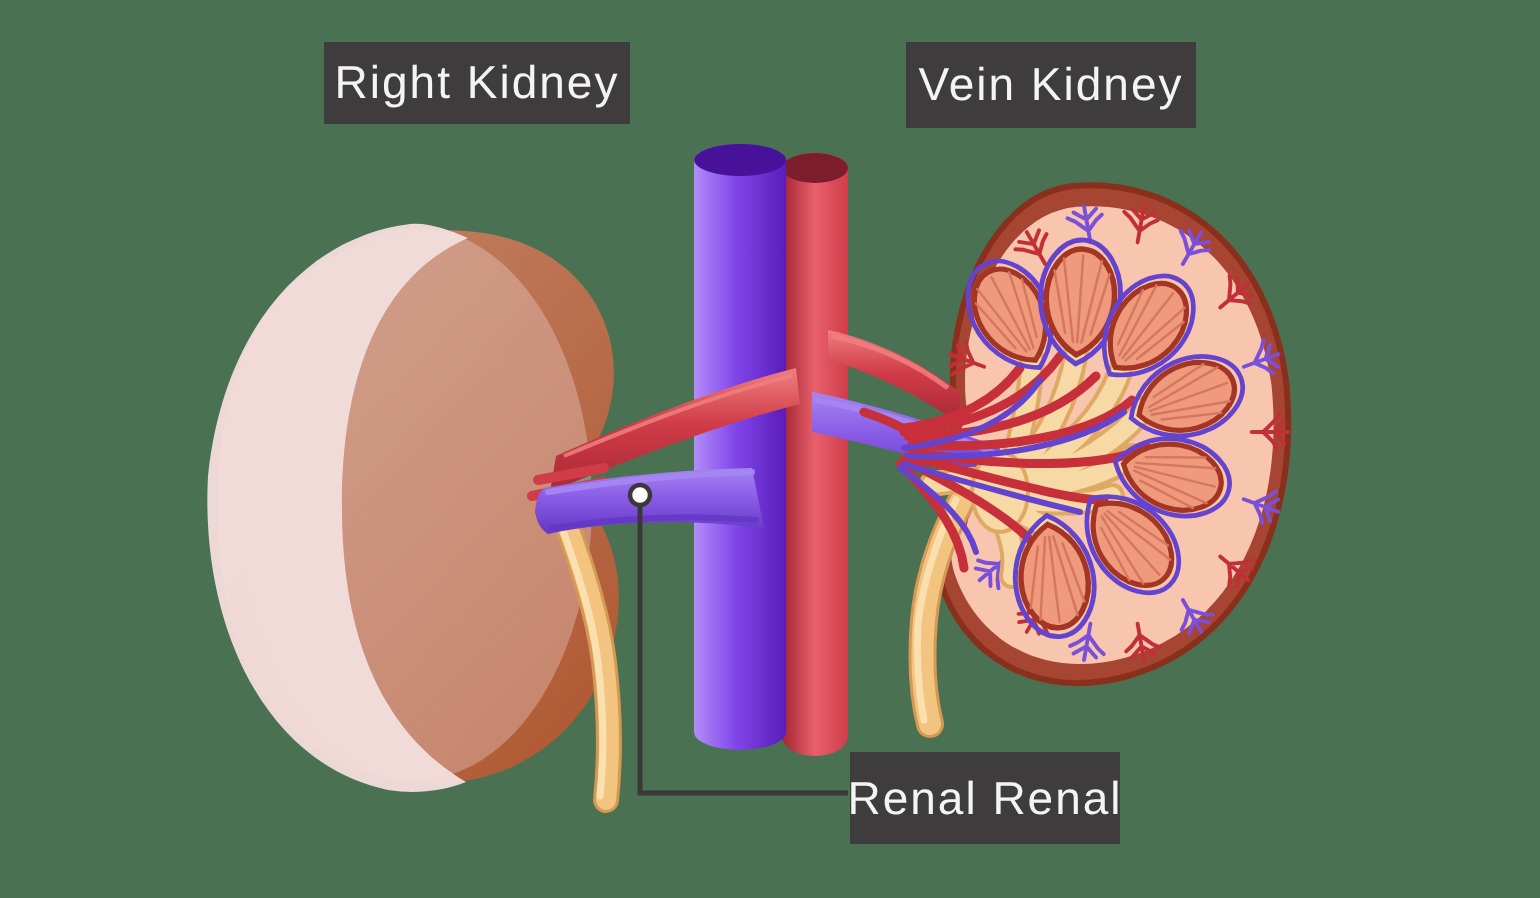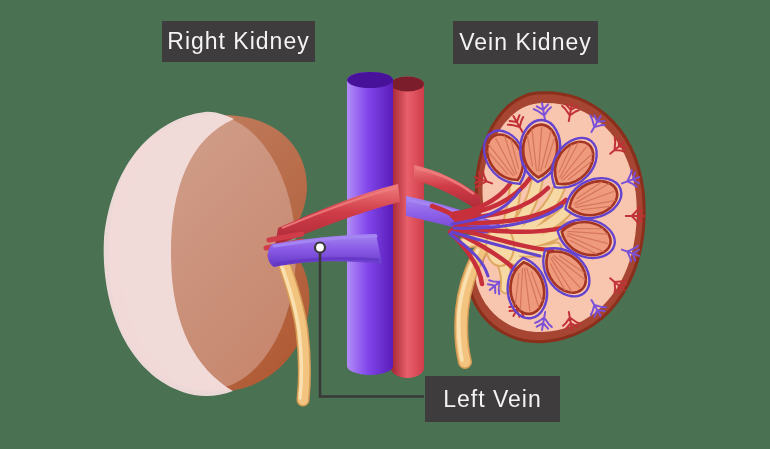--- a/index.html
+++ b/index.html
@@ -172,16 +172,16 @@
   </g>
 </svg>
 
 <div class="chip chip-right">
   <span>Right Kidney</span>
 </div>
 <div class="chip chip-left">
   <span>Vein Kidney</span>
 </div>
 <div class="chip chip-vein">
-  <span>Left Vein</span>
+  <span>Renal Renal</span>
 </div>
 
 </div>
 
 </body></html>

